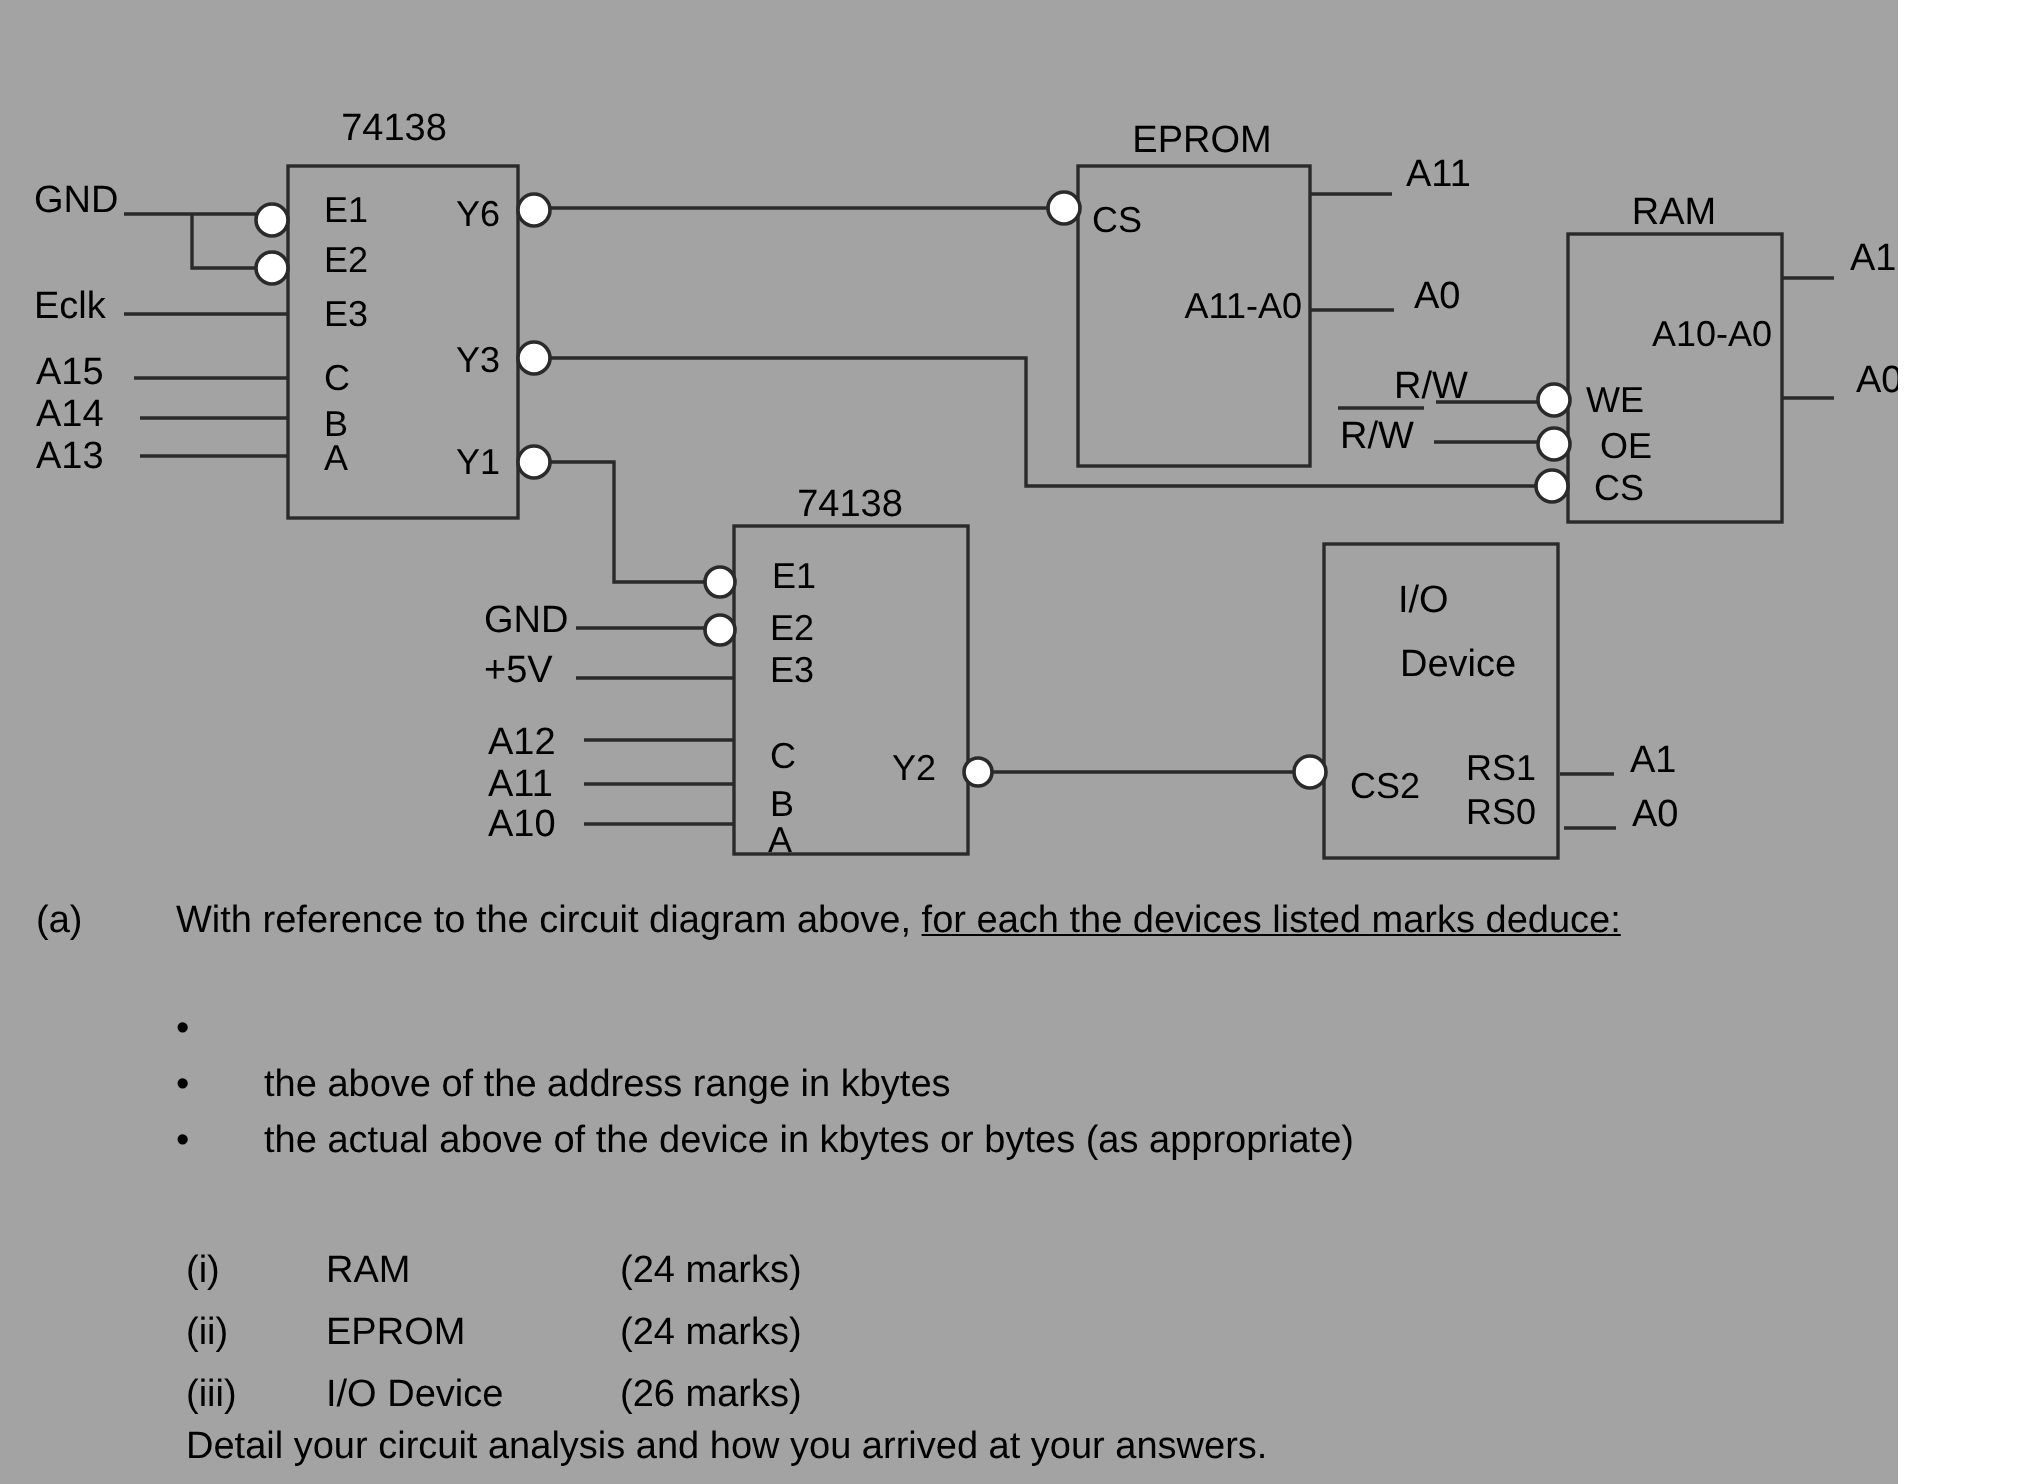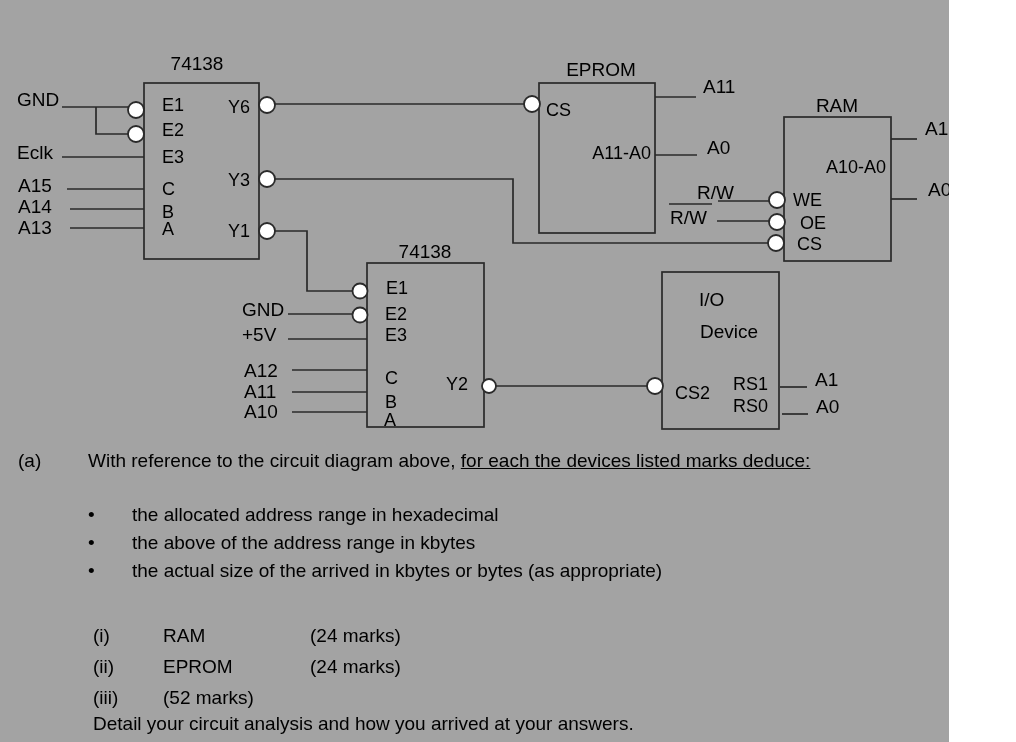--- a/index.html
+++ b/index.html
@@ -145,43 +145,43 @@
 
   <div class="abs qtext" style="left:18px;top:450px;">(a)</div>
 
   <div class="abs qtext" style="left:88px;top:450px;">
     <span>With reference to the circuit diagram above, </span><span class="underlined">for each the devices listed marks deduce:</span>
   </div>
 
   <div class="abs bullets" style="left:88px;top:501px;">
     <div class="bullet-row">
       <span class="bullet-dot">•</span>
-      <span>the allocated address range in hexadecimal</span>
     </div>
     <div class="bullet-row">
       <span class="bullet-dot">•</span>
       <span>the above of the address range in kbytes</span>
     </div>
     <div class="bullet-row">
       <span class="bullet-dot">•</span>
-      <span>the actual size of the arrived in kbytes or bytes (as appropriate)</span>
+      <span>the actual above of the device in kbytes or bytes (as appropriate)</span>
     </div>
   </div>
 
   <div class="abs" style="left:93px;top:620px;">
     <div class="item-row">
       <span class="item-num">(i)</span>
       <span class="item-device">RAM</span>
       <span>(24 marks)</span>
     </div>
     <div class="item-row">
       <span class="item-num">(ii)</span>
       <span class="item-device">EPROM</span>
       <span>(24 marks)</span>
     </div>
     <div class="item-row">
       <span class="item-num">(iii)</span>
-      <span>(52 marks)</span>
+      <span class="item-device">I/O Device</span>
+      <span>(26 marks)</span>
     </div>
     <div class="footer-line">Detail your circuit analysis and how you arrived at your answers.</div>
   </div>
 
 </div>
 
 </body></html>

